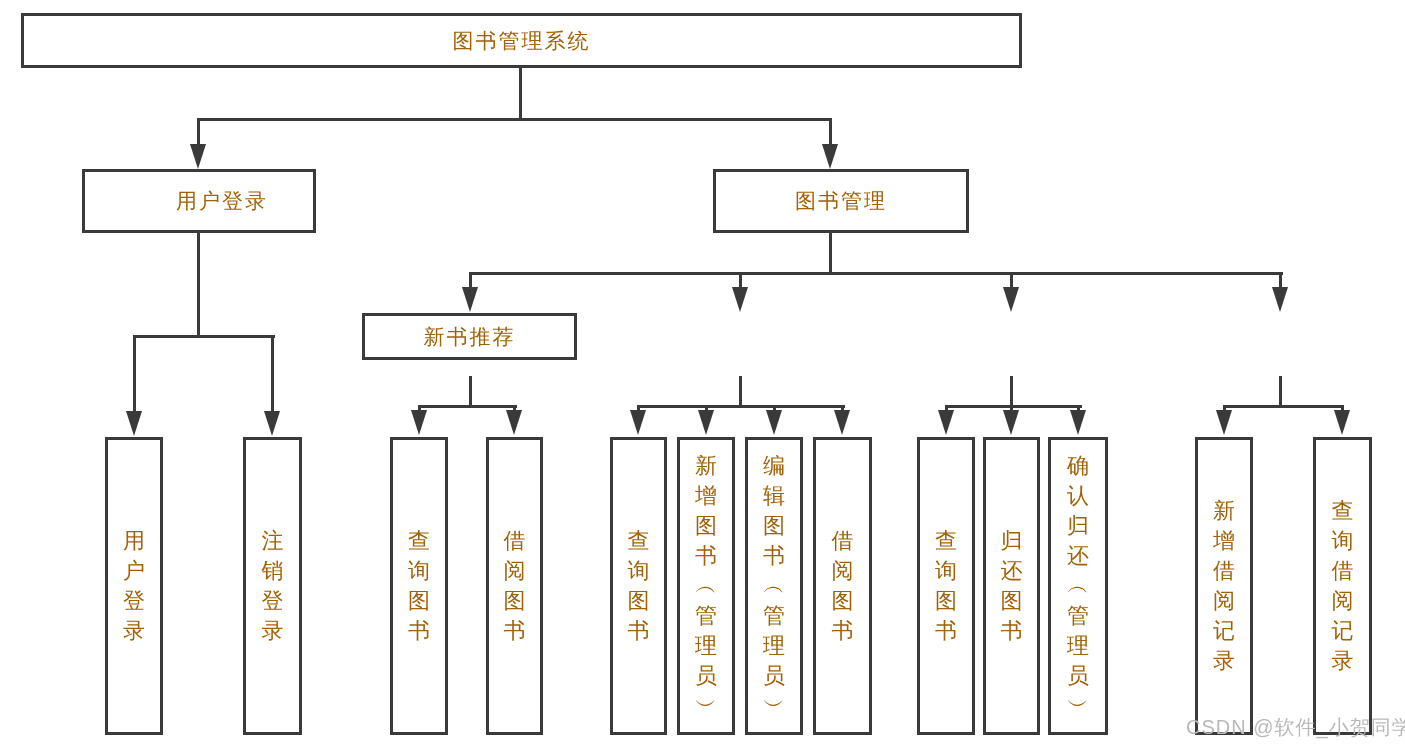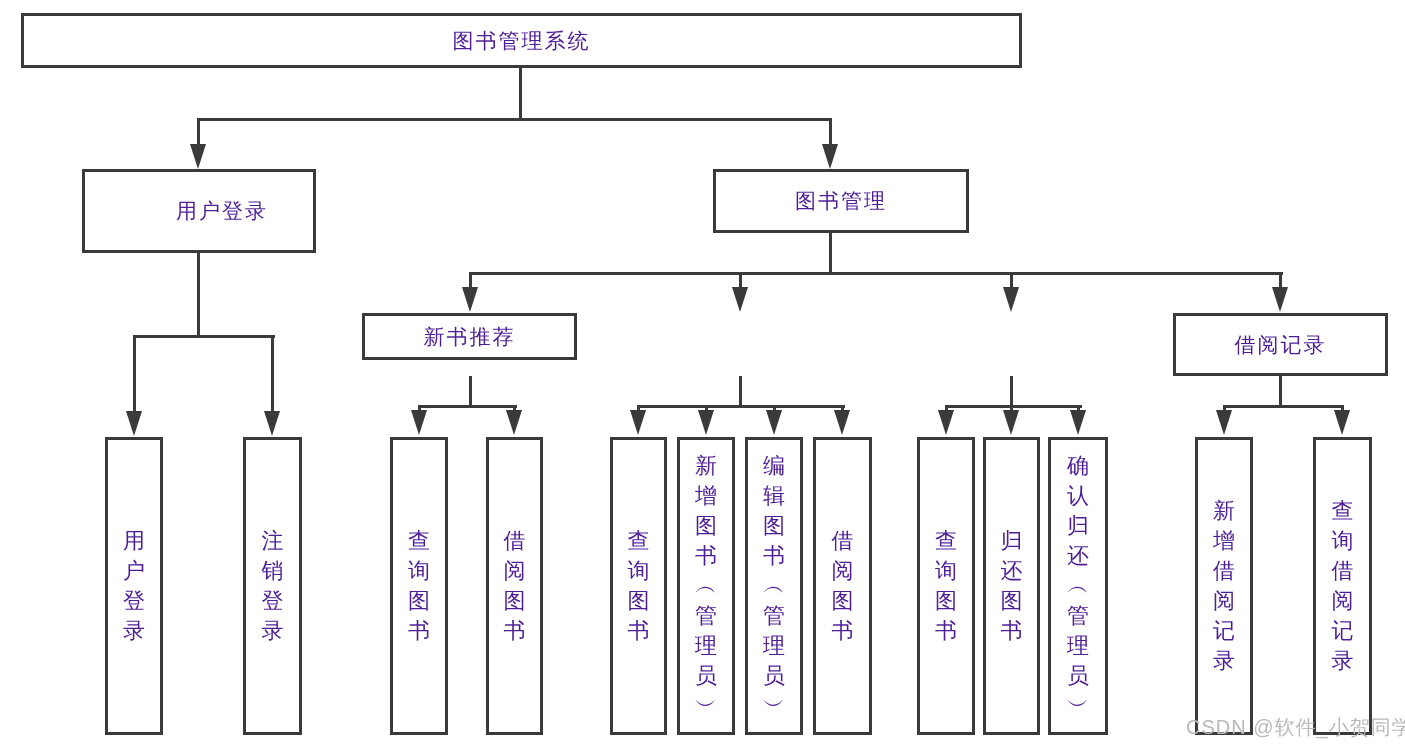--- a/index.html
+++ b/index.html
@@ -18,21 +18,21 @@
     border-left:8px solid transparent;
     border-right:8px solid transparent;
     border-top:25px solid #3a3a3a;
   }
   .node{
     position:absolute;
     background:#ffffff;
     border:3px solid #3a3a3a;
     box-sizing:border-box;
     display:flex;align-items:center;justify-content:center;
-    color:#4c1d95;
+    color:#a16207;
     font-size:21px;
     letter-spacing:2px;
     z-index:2;
   }
   .leaf{top:437px;height:298px;}
   .vnode{
     flex-direction:column;
     font-size:22px;
     letter-spacing:0;
   }
@@ -110,25 +110,24 @@
 
   <div class="line v" style="left:1279px;top:376px;height:32px;"></div>
   <div class="line h" style="left:1223px;top:405px;width:121px;"></div>
   <div class="line v" style="left:1223px;top:405px;height:7px;"></div>
   <div class="arrow" style="left:1216px;top:410px;"></div>
   <div class="line v" style="left:1341px;top:405px;height:7px;"></div>
   <div class="arrow" style="left:1334px;top:410px;"></div>
 
   <div class="node" style="left:21px;top:13px;width:1001px;height:55px;">图书管理系统</div>
 
-  <div class="node" style="left:82px;top:169px;width:234px;height:84px;padding-left:46px;">用户登录</div>
+  <div class="node" style="left:82px;top:169px;width:234px;height:64px;padding-left:46px;">用户登录</div>
   <div class="node" style="left:713px;top:169px;width:256px;height:64px;">图书管理</div>
 
   <div class="node" style="left:362px;top:313px;width:215px;height:47px;">新书推荐</div>
-  <div class="node" style="left:1173px;top:313px;width:215px;height:63px;">借阅记录</div>
 
   <div class="node vnode leaf" style="left:105px;width:58px;">
       <span class="ch">用</span>
       <span class="ch">户</span>
       <span class="ch">登</span>
       <span class="ch">录</span>
     </div>
   <div class="node vnode leaf" style="left:243px;width:59px;">
       <span class="ch">注</span>
       <span class="ch">销</span>

